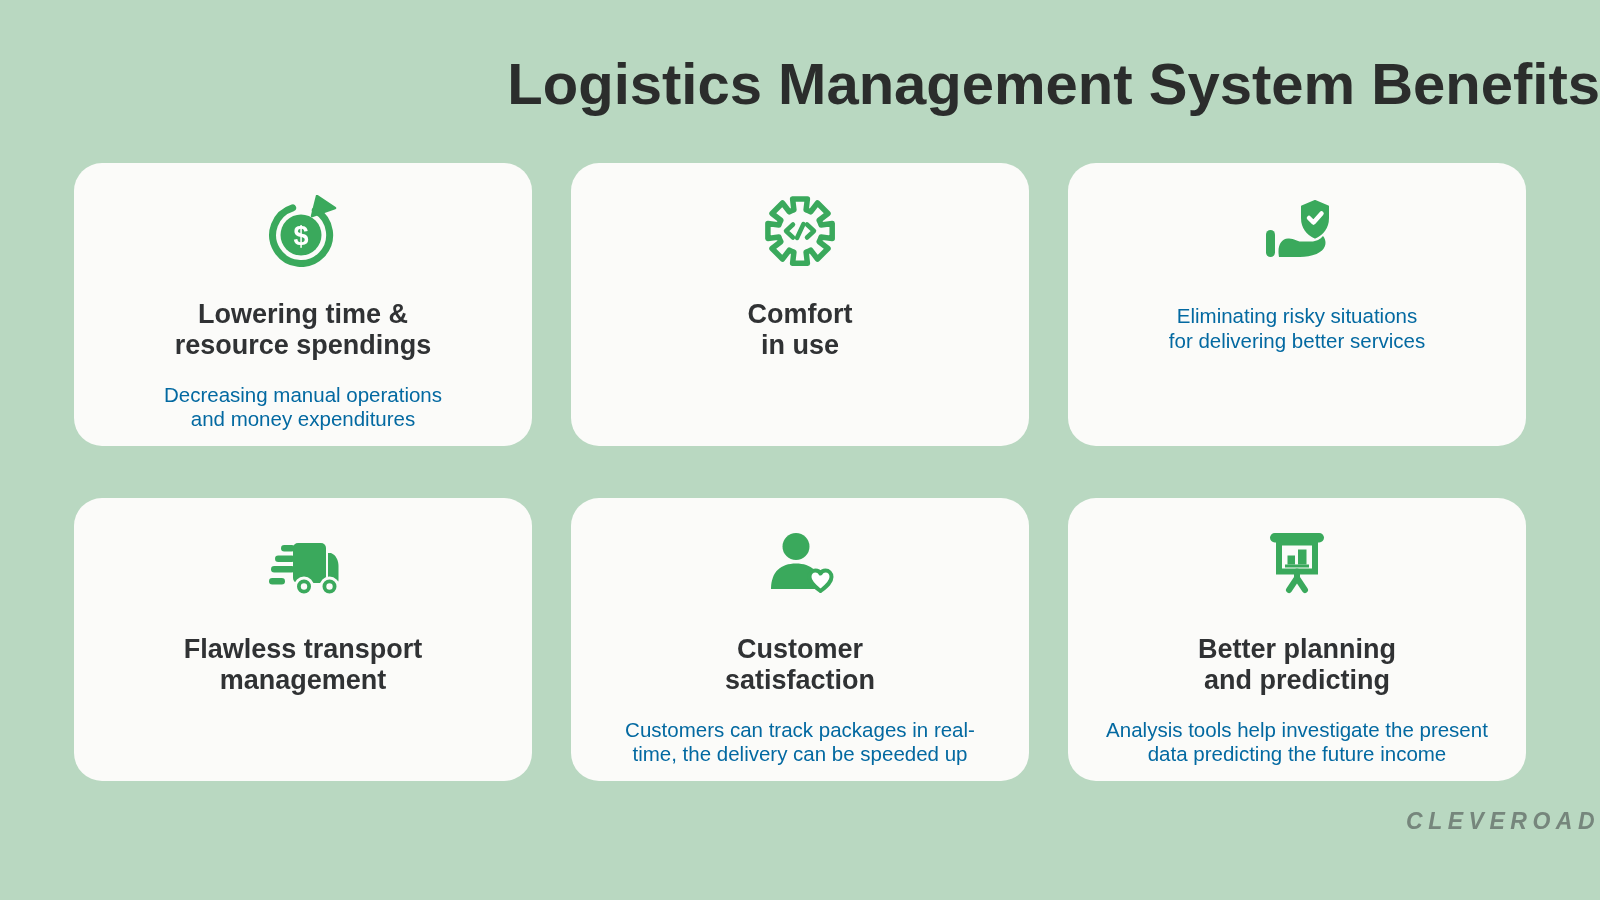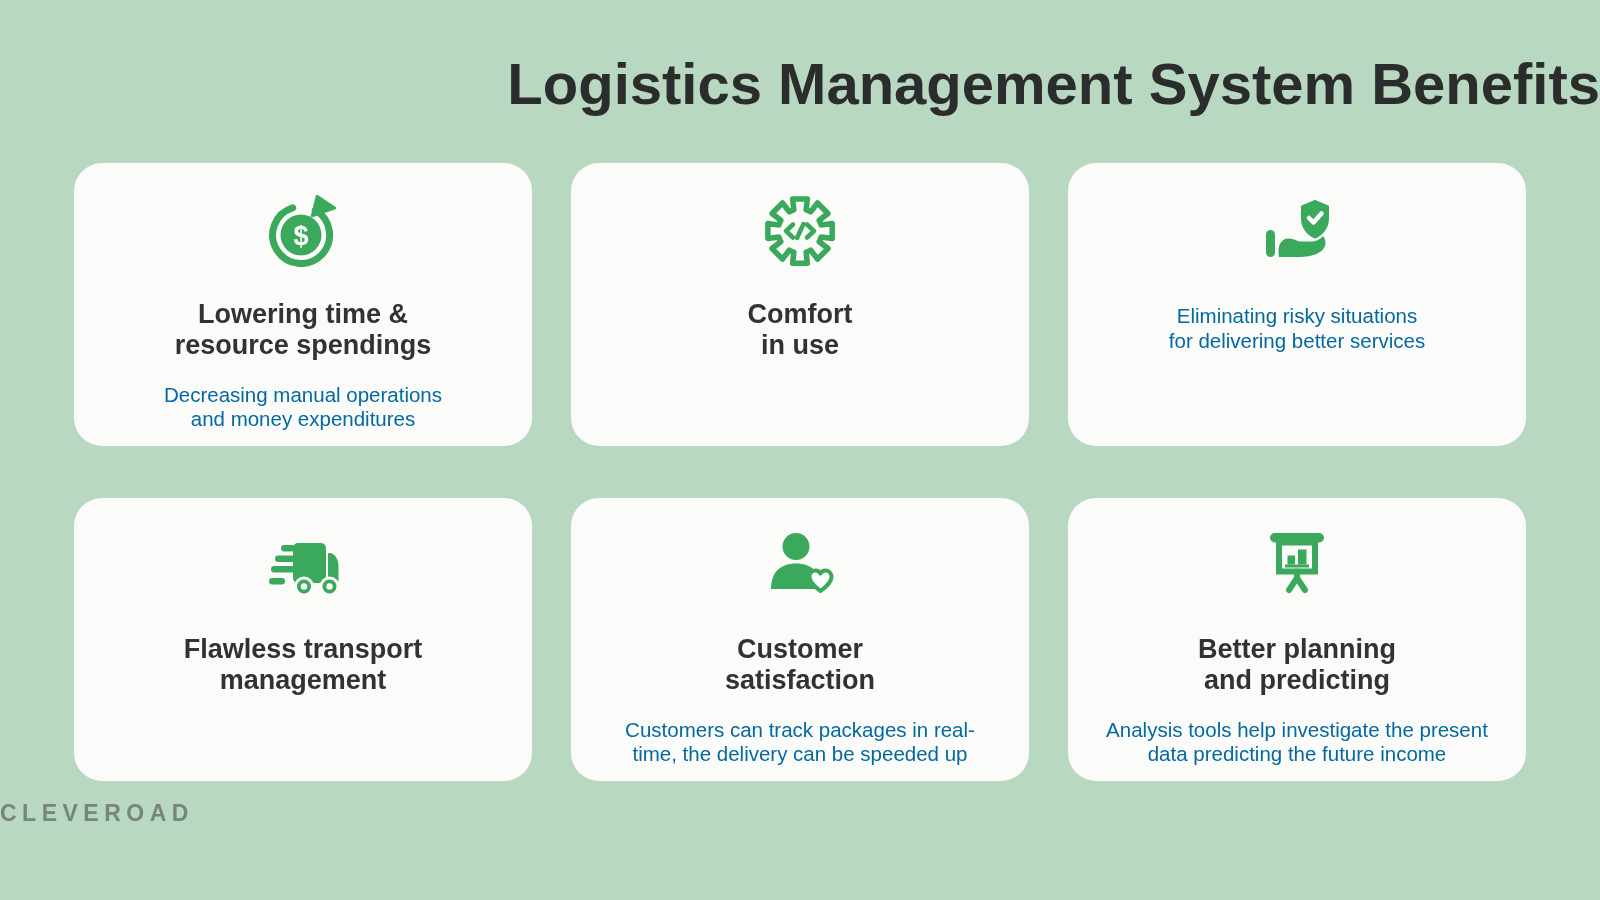--- a/index.html
+++ b/index.html
@@ -56,22 +56,23 @@
   }
   .card p {
     margin: 13px 0 0 0;
     font-size: 20.5px;
     line-height: 1.2;
     font-weight: 400;
     color: #0369a1;
     white-space: pre-line;
   }
   footer.brand-footer {
-    margin-top: 19px;
-    text-align: left;
+    margin-top: 27px;
+    text-align: right;
+    font-style: italic;
   }
   .brand-text {
     font-size: 23px;
     font-weight: 700;
     letter-spacing: 5.5px;
     color: #76867c;
   }
 </style>
 </head>
 <body>

